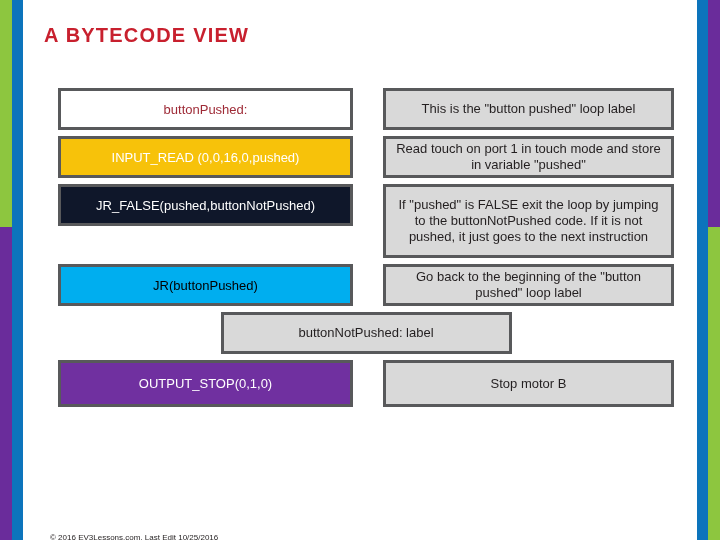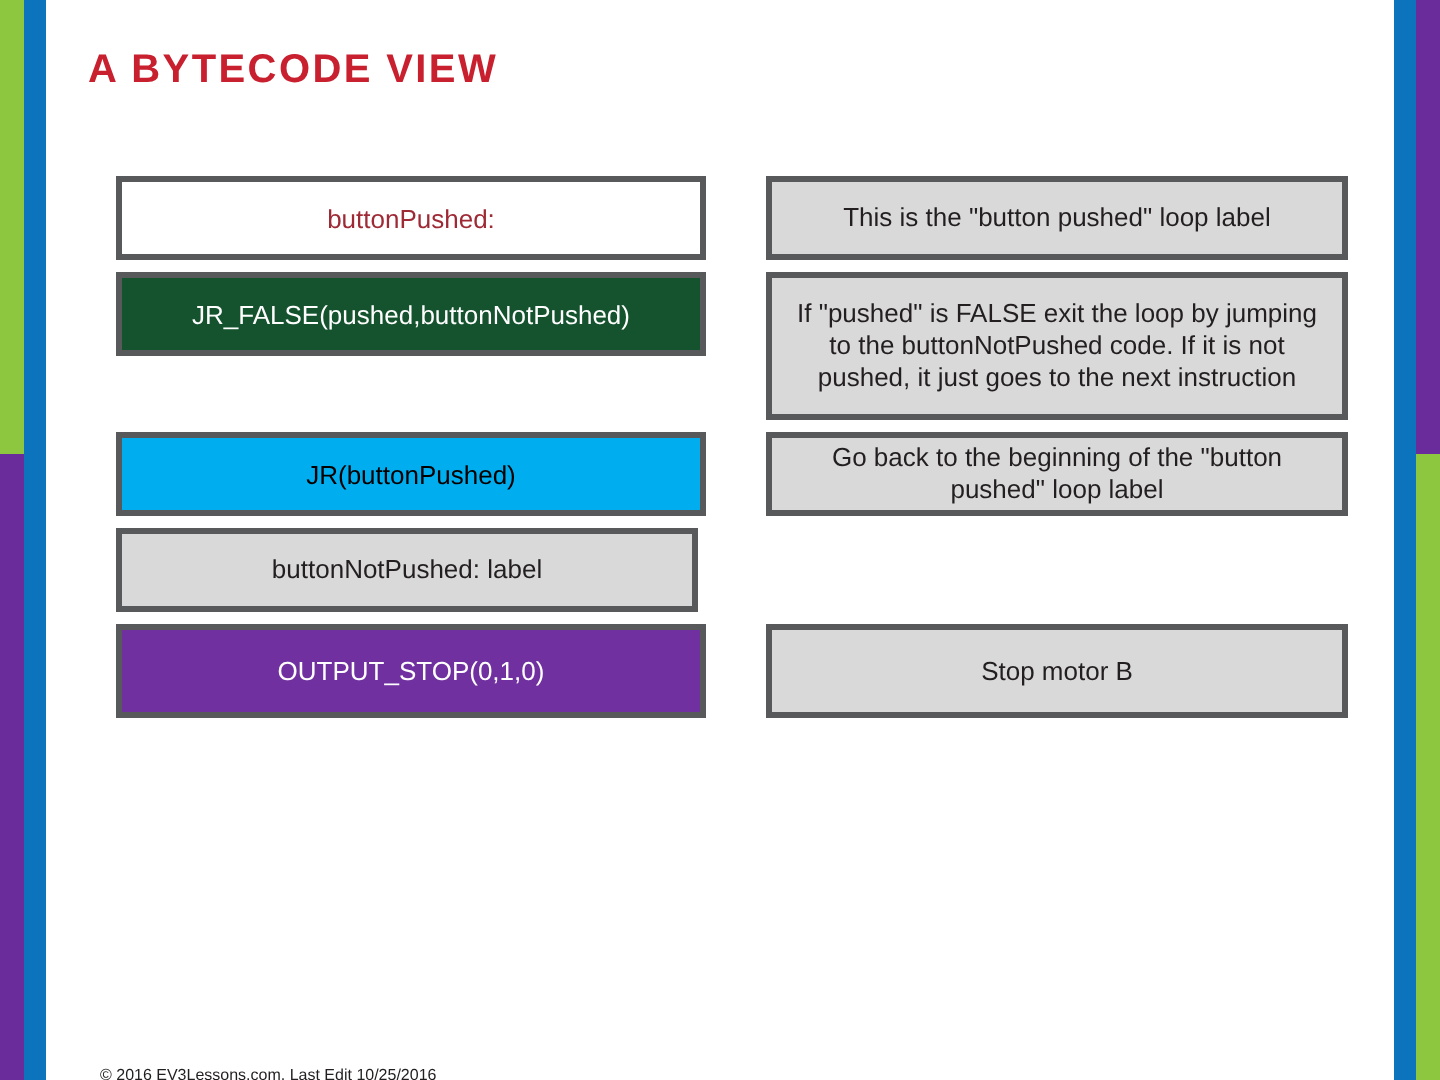--- a/index.html
+++ b/index.html
@@ -59,20 +59,21 @@
     position: absolute;
     left: 58px;
     top: 88px;
     width: 616px;
   }
 
   .row {
     display: flex;
     gap: 30px;
     margin-bottom: 6px;
+    justify-content: center;
   }
 
   .cell {
     box-sizing: border-box;
     border: 3px solid #58595B;
     display: flex;
     align-items: center;
     justify-content: center;
     text-align: center;
     padding: 3px 6px;
@@ -95,21 +96,21 @@
   
   .theme-label {
     background: #ffffff;
     color: #9E2A36;
   }
   .theme-yellow {
     background: #F7C20A;
     color: #ffffff;
   }
   .theme-green {
-    background: #14532d;
+    background: #0f172a;
     color: #ffffff;
   }
   .theme-cyan {
     background: #00AEEF;
     color: #000000;
   }
   .theme-purple {
     background: #7030A0;
     color: #ffffff;
   }
@@ -151,20 +152,24 @@
 
   <div class="title">A BYTECODE VIEW</div>
 
   <div class="table-area">
 
     <div class="row">
       <div class="cell cell-code theme-label h-1">buttonPushed:</div>
       <div class="cell cell-desc h-1">This is the "button pushed" loop label</div>
     </div>
 
+    <div class="row">
+      <div class="cell cell-code theme-yellow h-2">INPUT_READ (0,0,16,0,pushed)</div>
+      <div class="cell cell-desc h-2">Read touch on port 1 in touch mode and store in variable "pushed"</div>
+    </div>
 
     <div class="row row-3">
       <div class="cell cell-code theme-green h-2">JR_FALSE(pushed,buttonNotPushed)</div>
       <div class="cell cell-desc h-3">If "pushed" is FALSE exit the loop by jumping to the buttonNotPushed code. If it is not pushed, it just goes to the next instruction</div>
     </div>
 
     <div class="row">
       <div class="cell cell-code theme-cyan h-4">JR(buttonPushed)</div>
       <div class="cell cell-desc h-4">Go back to the beginning of the "button pushed" loop label</div>
     </div>

